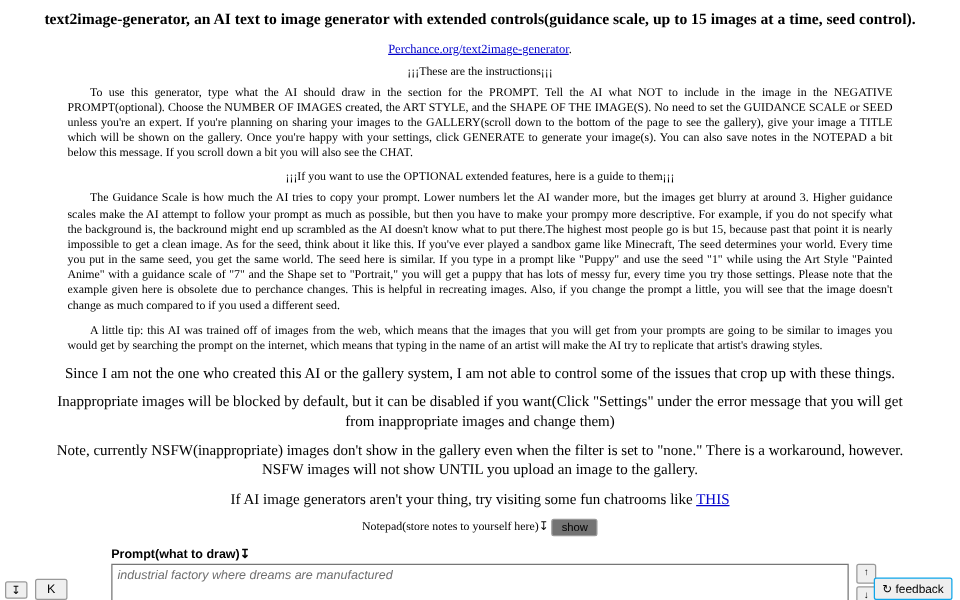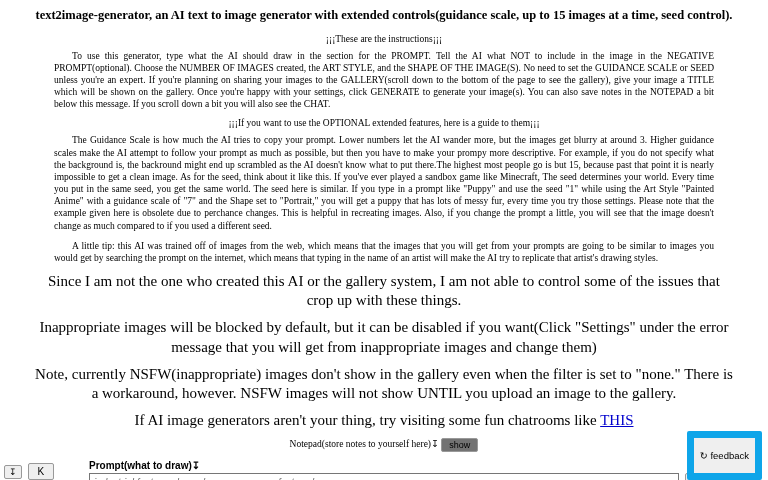--- a/index.html
+++ b/index.html
@@ -54,21 +54,21 @@
     width: 660px;
     text-align: justify;
     font-size: 9.5px;
     line-height: 1.28;
     text-indent: 18px;
   }
   .center-para {
     width: 700px;
     margin: 0 auto 8px auto;
     text-align: center;
-    font-size: 15px;
+    font-size: 12px;
     line-height: 1.28;
   }
   .chat-line a {
     color: #0000cc;
     text-decoration: underline;
   }
   .notepad-row {
     text-align: center;
     font-size: 9.5px;
     margin: 6px 0 8px 0;
@@ -162,34 +162,37 @@
     padding: 2px 9px;
     cursor: pointer;
   }
   .feedback {
     position: absolute;
     right: 6px;
     bottom: 8px;
     font-family: "Liberation Sans", sans-serif;
     font-size: 9.5px;
     background: #efefef;
-    border: 7px solid #0ea5e9;
-    border-radius: 2px;
-    padding: 12px 6px;
+    border: 1px solid #0ea5e9;
+    border-radius: 2px;
+    padding: 2px 6px;
     cursor: pointer;
     margin-top: 40px;
   }
 </style>
 </head>
 <body>
 
 <div class="page">
 
   <div class="title">text2image-generator, an AI text to image generator with extended controls(guidance scale, up to 15 images at a time, seed control).</div>
 
+  <div class="url-line">
+    <a href="#">Perchance.org/text2image-generator</a><span>.</span>
+  </div>
 
   <div class="center-small">¡¡¡These are the instructions¡¡¡</div>
 
   <div class="body-text">To use this generator, type what the AI should draw in the section for the PROMPT. Tell the AI what NOT to include in the image in the NEGATIVE PROMPT(optional). Choose the NUMBER OF IMAGES created, the ART STYLE, and the SHAPE OF THE IMAGE(S). No need to set the GUIDANCE SCALE or SEED unless you're an expert. If you're planning on sharing your images to the GALLERY(scroll down to the bottom of the page to see the gallery), give your image a TITLE which will be shown on the gallery. Once you're happy with your settings, click GENERATE to generate your image(s). You can also save notes in the NOTEPAD a bit below this message. If you scroll down a bit you will also see the CHAT.</div>
 
   <div class="center-small">¡¡¡If you want to use the OPTIONAL extended features, here is a guide to them¡¡¡</div>
 
   <div class="body-text">The Guidance Scale is how much the AI tries to copy your prompt. Lower numbers let the AI wander more, but the images get blurry at around 3. Higher guidance scales make the AI attempt to follow your prompt as much as possible, but then you have to make your prompy more descriptive. For example, if you do not specify what the background is, the backround might end up scrambled as the AI doesn't know what to put there.The highest most people go is but 15, because past that point it is nearly impossible to get a clean image. As for the seed, think about it like this. If you've ever played a sandbox game like Minecraft, The seed determines your world. Every time you put in the same seed, you get the same world. The seed here is similar. If you type in a prompt like "Puppy" and use the seed "1" while using the Art Style "Painted Anime" with a guidance scale of "7" and the Shape set to "Portrait," you will get a puppy that has lots of messy fur, every time you try those settings. Please note that the example given here is obsolete due to perchance changes. This is helpful in recreating images. Also, if you change the prompt a little, you will see that the image doesn't change as much compared to if you used a different seed.</div>
 
   <div class="body-text">A little tip: this AI was trained off of images from the web, which means that the images that you will get from your prompts are going to be similar to images you would get by searching the prompt on the internet, which means that typing in the name of an artist will make the AI try to replicate that artist's drawing styles.</div>

